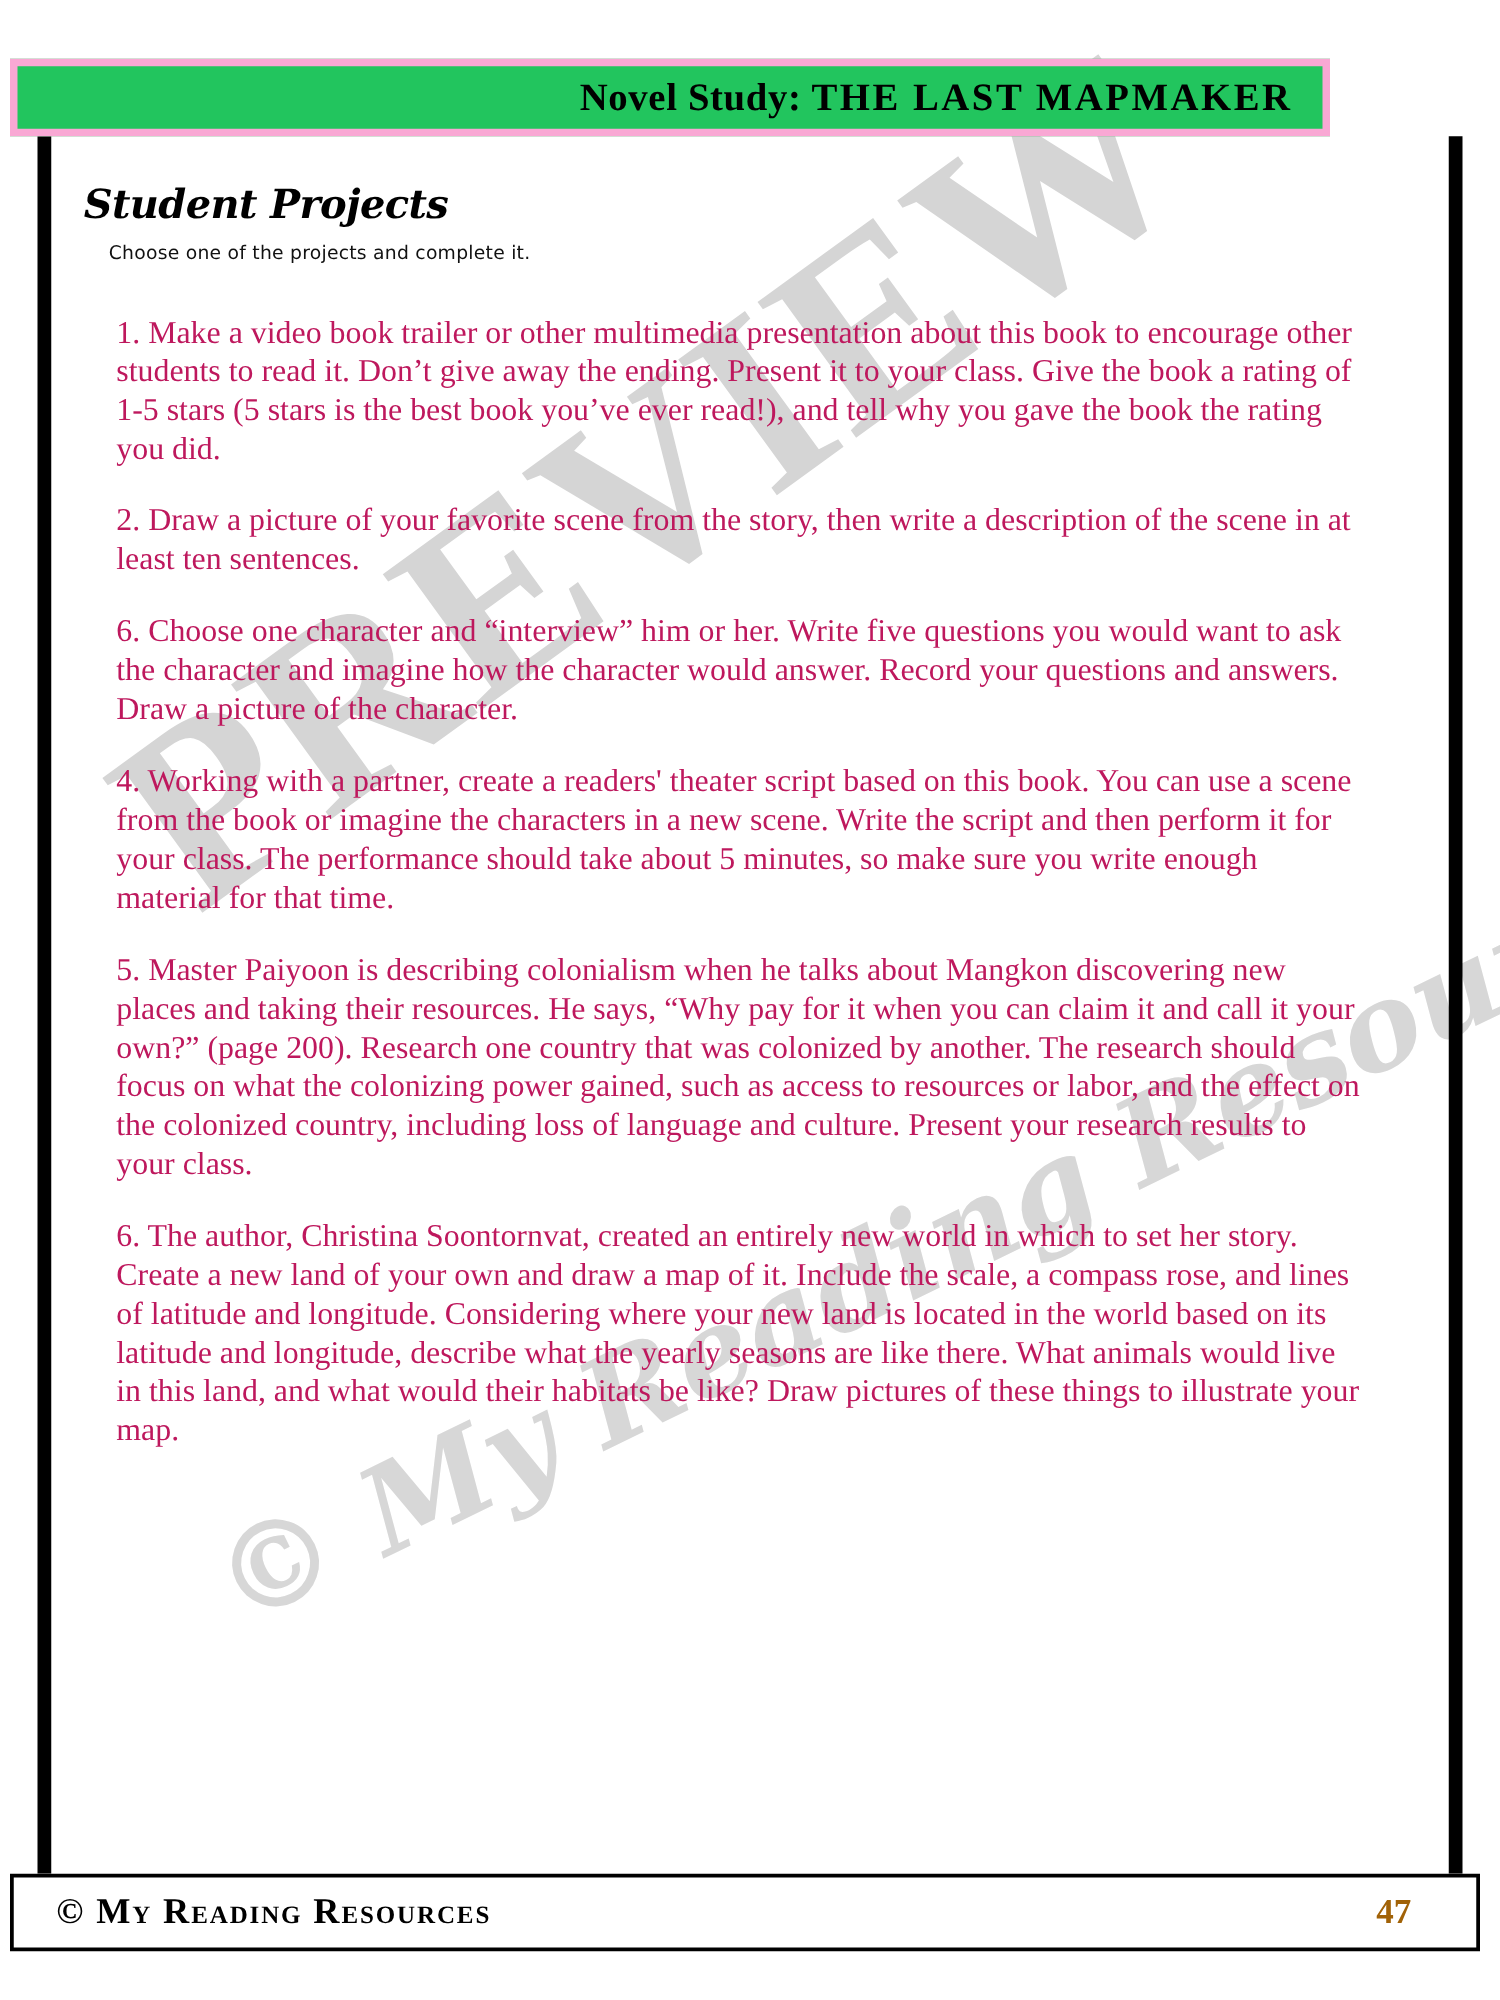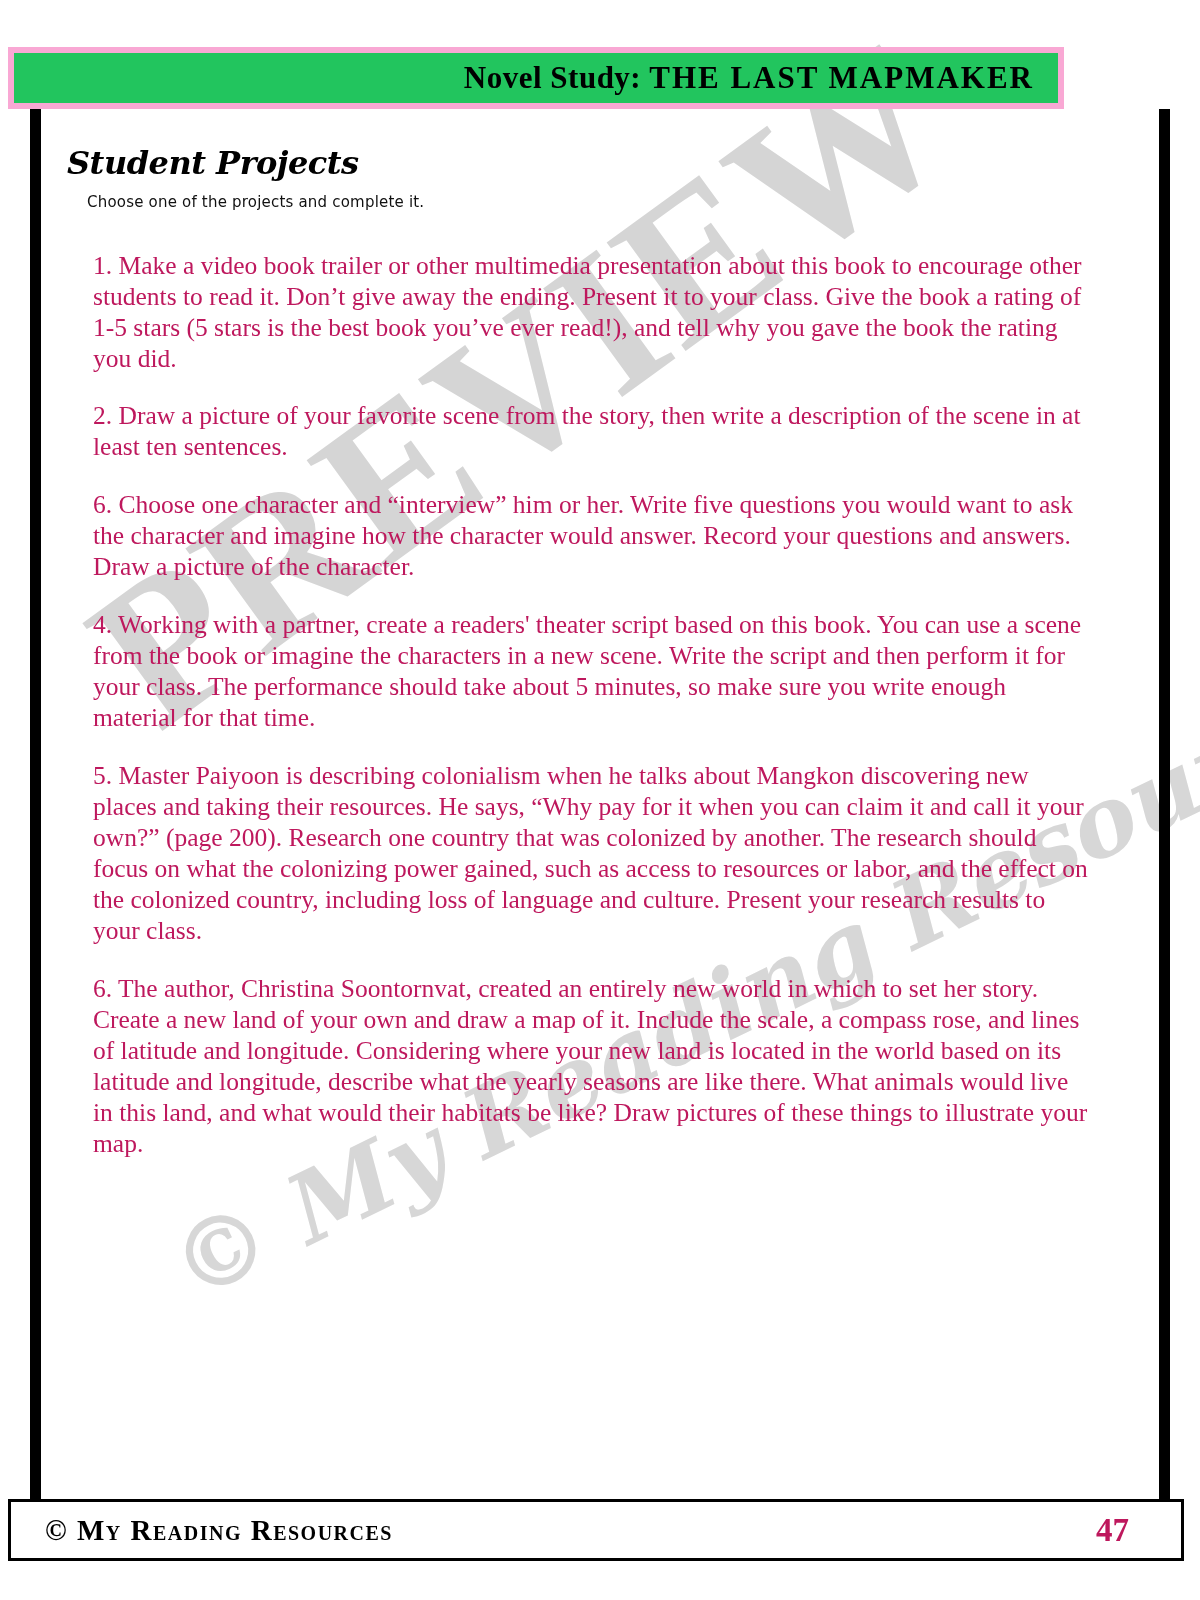--- a/index.html
+++ b/index.html
@@ -137,23 +137,23 @@
     letter-spacing: 1.5px;
     color: #000000;
     white-space: nowrap;
   }
   #footer-page-number {
     position: absolute;
     right: 52px;
     top: 50%;
     transform: translateY(-50%);
     font-family: "Liberation Serif", serif;
-    font-size: 33px;
-    font-weight: 700;
-    color: #be185d;
+    font-size: 28px;
+    font-weight: 700;
+    color: #a16207;
   }
 
   
   #watermark-preview {
     position: absolute;
     left: 118px;
     top: 560px;
     z-index: 10;
     font-family: "Liberation Serif", serif;
     font-weight: 700;

